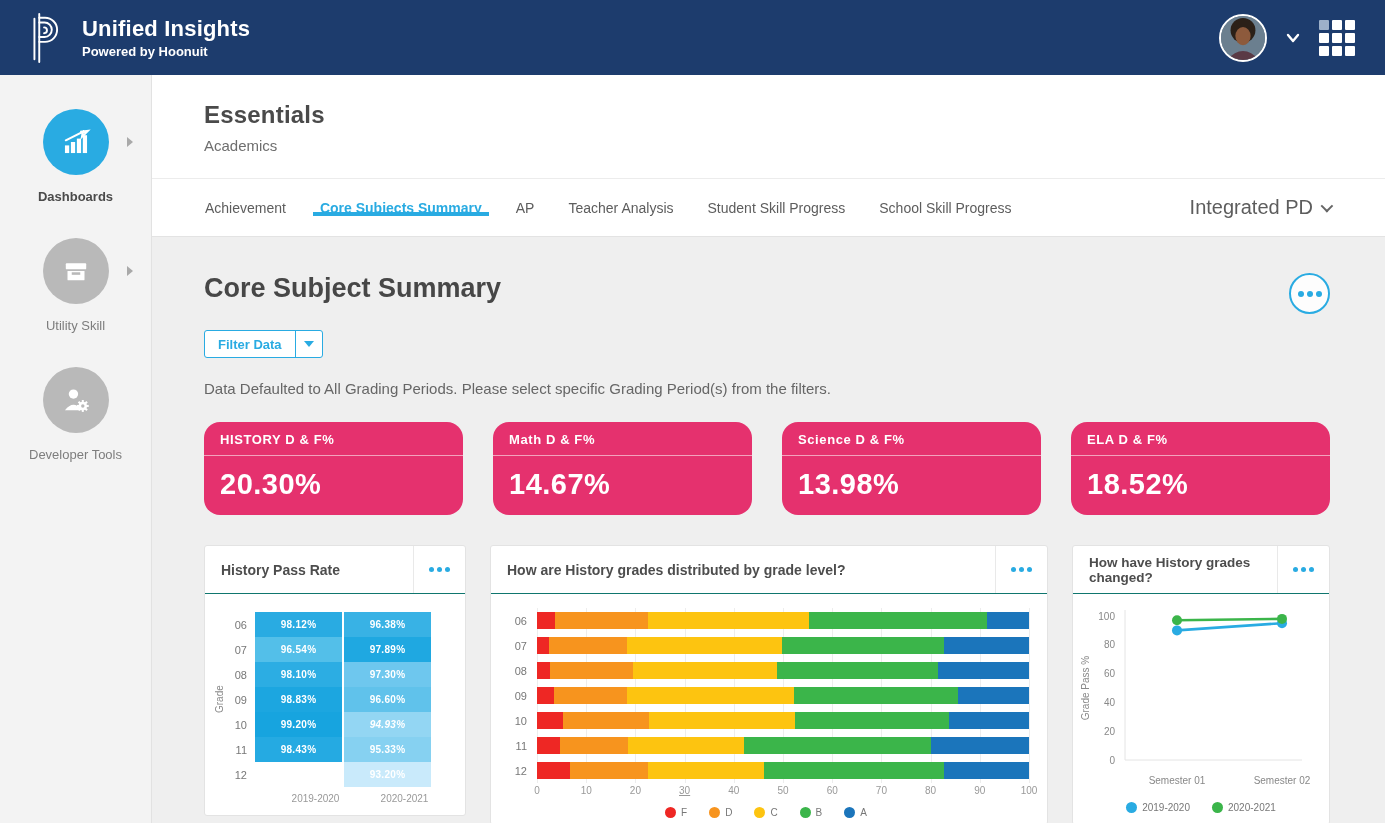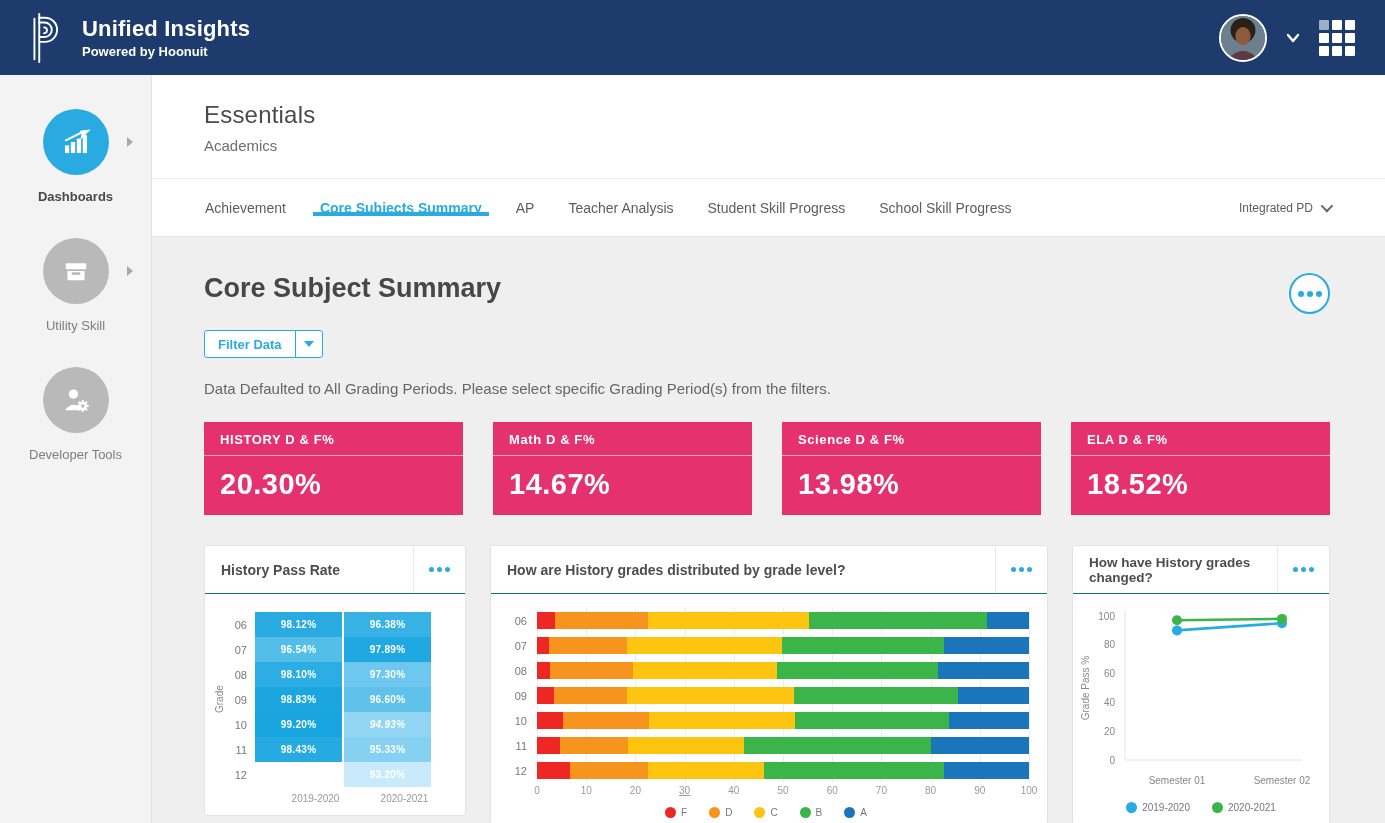--- a/index.html
+++ b/index.html
@@ -25,46 +25,46 @@
   .side-circle { width:66px; height:66px; border-radius:50%; margin:0 auto; display:flex; align-items:center; justify-content:center; cursor:pointer; }
   .side-circle.active { background:#29abe2; }
   .side-circle.inactive { background:#b9b9b9; }
   .side-arrow { position:absolute; right:18px; top:28px; width:0; height:0; border-left:6px solid #a9a9a9; border-top:5px solid transparent; border-bottom:5px solid transparent; cursor:pointer; }
   .side-label { margin-top:14px; font-size:13px; color:#7d7d7d; }
   .side-label.active { color:#4a4a4a; font-weight:bold; }
 
   
   .main { position:absolute; top:75px; left:152px; right:0; bottom:0; overflow:hidden; }
   .page-head { background:#fff; padding:26px 52px 24px 52px; border-bottom:1px solid #ececec; }
-  .page-title { font-size:24px; font-weight:normal; color:#4a4a4a; letter-spacing:.2px; }
+  .page-title { font-size:24px; font-weight:bold; color:#4a4a4a; letter-spacing:.2px; }
   .page-subtitle { font-size:15px; color:#6e6e6e; margin-top:8px; }
 
   .tabs-row { background:#fff; height:58px; display:flex; align-items:center; padding:0 55px 0 36px; border-bottom:1px solid #e3e3e3; }
   .tab { display:flex; align-items:center; padding:0 17px; font-size:14px; color:#5d5d5d; cursor:pointer; position:relative; white-space:nowrap; }
   .tab.active { color:#29abe2; font-weight:bold; }
   .tab.active::after { content:""; position:absolute; left:10px; right:10px; bottom:0; height:4px; background:#29abe2; }
   .tabs-spacer { flex:1; }
-  .tab-dropdown { display:flex; align-items:center; gap:8px; font-size:12px; color:#5d5d5d; cursor:pointer; }
+  .tab-dropdown { display:flex; align-items:center; gap:8px; font-size:20px; color:#5d5d5d; cursor:pointer; }
   .chev-sm { width:9px; height:9px; border-right:2px solid #666; border-bottom:2px solid #666; transform:rotate(45deg) translateY(-2px); }
 
   .content { padding:36px 55px 0 52px; }
   .section-head { display:flex; align-items:flex-start; }
   .section-title { font-size:27px; font-weight:bold; color:#474747; }
   .more-circle { margin-left:auto; width:41px; height:41px; border:2px solid #29abe2; border-radius:50%; background:#fdfdfd; display:flex; align-items:center; justify-content:center; gap:3px; cursor:pointer; }
   .dot { width:6px; height:6px; border-radius:50%; background:#29abe2; }
 
   .filter-btn { margin-top:16px; display:inline-flex; height:28px; border:1px solid #29abe2; border-radius:3px; background:#fff; overflow:hidden; cursor:pointer; }
   .filter-label { padding:0 13px; display:flex; align-items:center; font-size:13px; font-weight:bold; color:#29abe2; }
   .filter-caret { width:27px; border-left:1px solid #29abe2; display:flex; align-items:center; justify-content:center; }
   .caret-down { width:0; height:0; border-left:5px solid transparent; border-right:5px solid transparent; border-top:6px solid #29abe2; }
 
   .info-text { margin-top:22px; font-size:15px; color:#666; }
 
   .kpi-row { margin-top:25px; display:flex; gap:30px; }
-  .kpi-card { width:259px; border-radius:0; color:#fff; overflow:hidden; }
+  .kpi-card { width:259px; border-radius:16px; color:#fff; overflow:hidden; }
   .kpi-label { padding:10px 16px 8px 16px; font-size:13px; font-weight:bold; letter-spacing:.6px; border-bottom:1px solid rgba(255,255,255,.55); }
   .kpi-value { padding:12px 16px 14px 16px; font-size:29px; font-weight:bold; letter-spacing:.5px; }
 
   .charts-row { margin-top:30px; display:flex; gap:24px; align-items:flex-start; }
   .chart-card { background:#fff; border:1px solid #e3e3e3; border-radius:3px; overflow:hidden; }
   .card-head { height:48px; display:flex; align-items:stretch; border-bottom:1px solid #0f766e; }
   .card-title { flex:1; display:flex; align-items:center; padding:0 16px; font-size:14px; font-weight:bold; color:#4d4d4d; }
   .card-menu { width:52px; border-left:1px solid #e9e9e9; display:flex; align-items:center; justify-content:center; gap:3px; cursor:pointer; }
   .card-menu .dot { width:5px; height:5px; }
 

